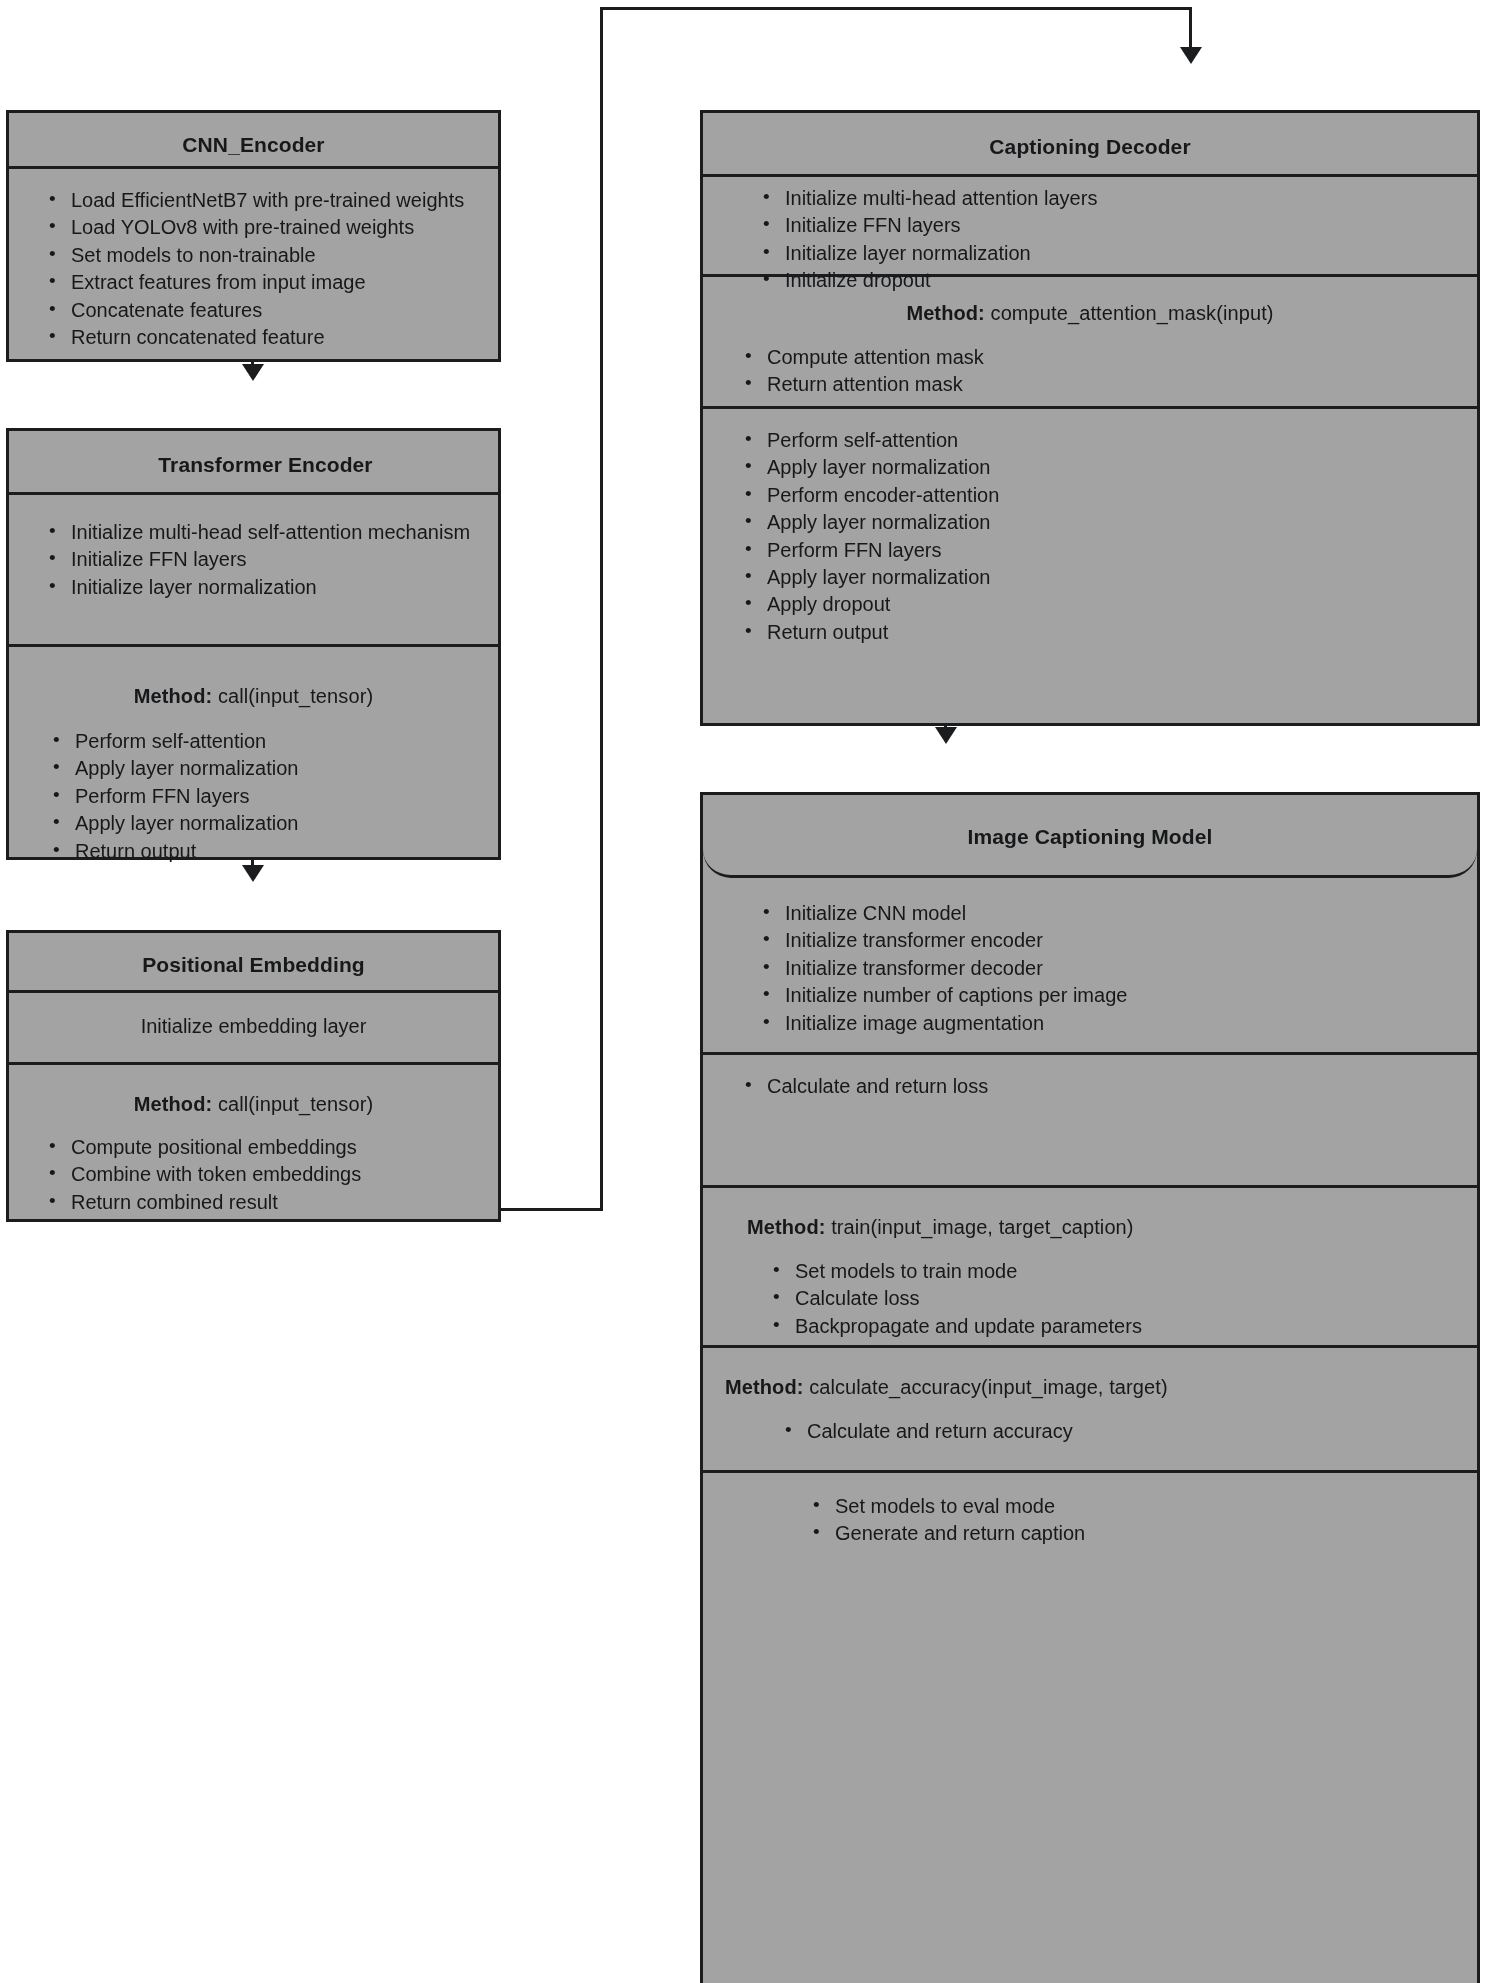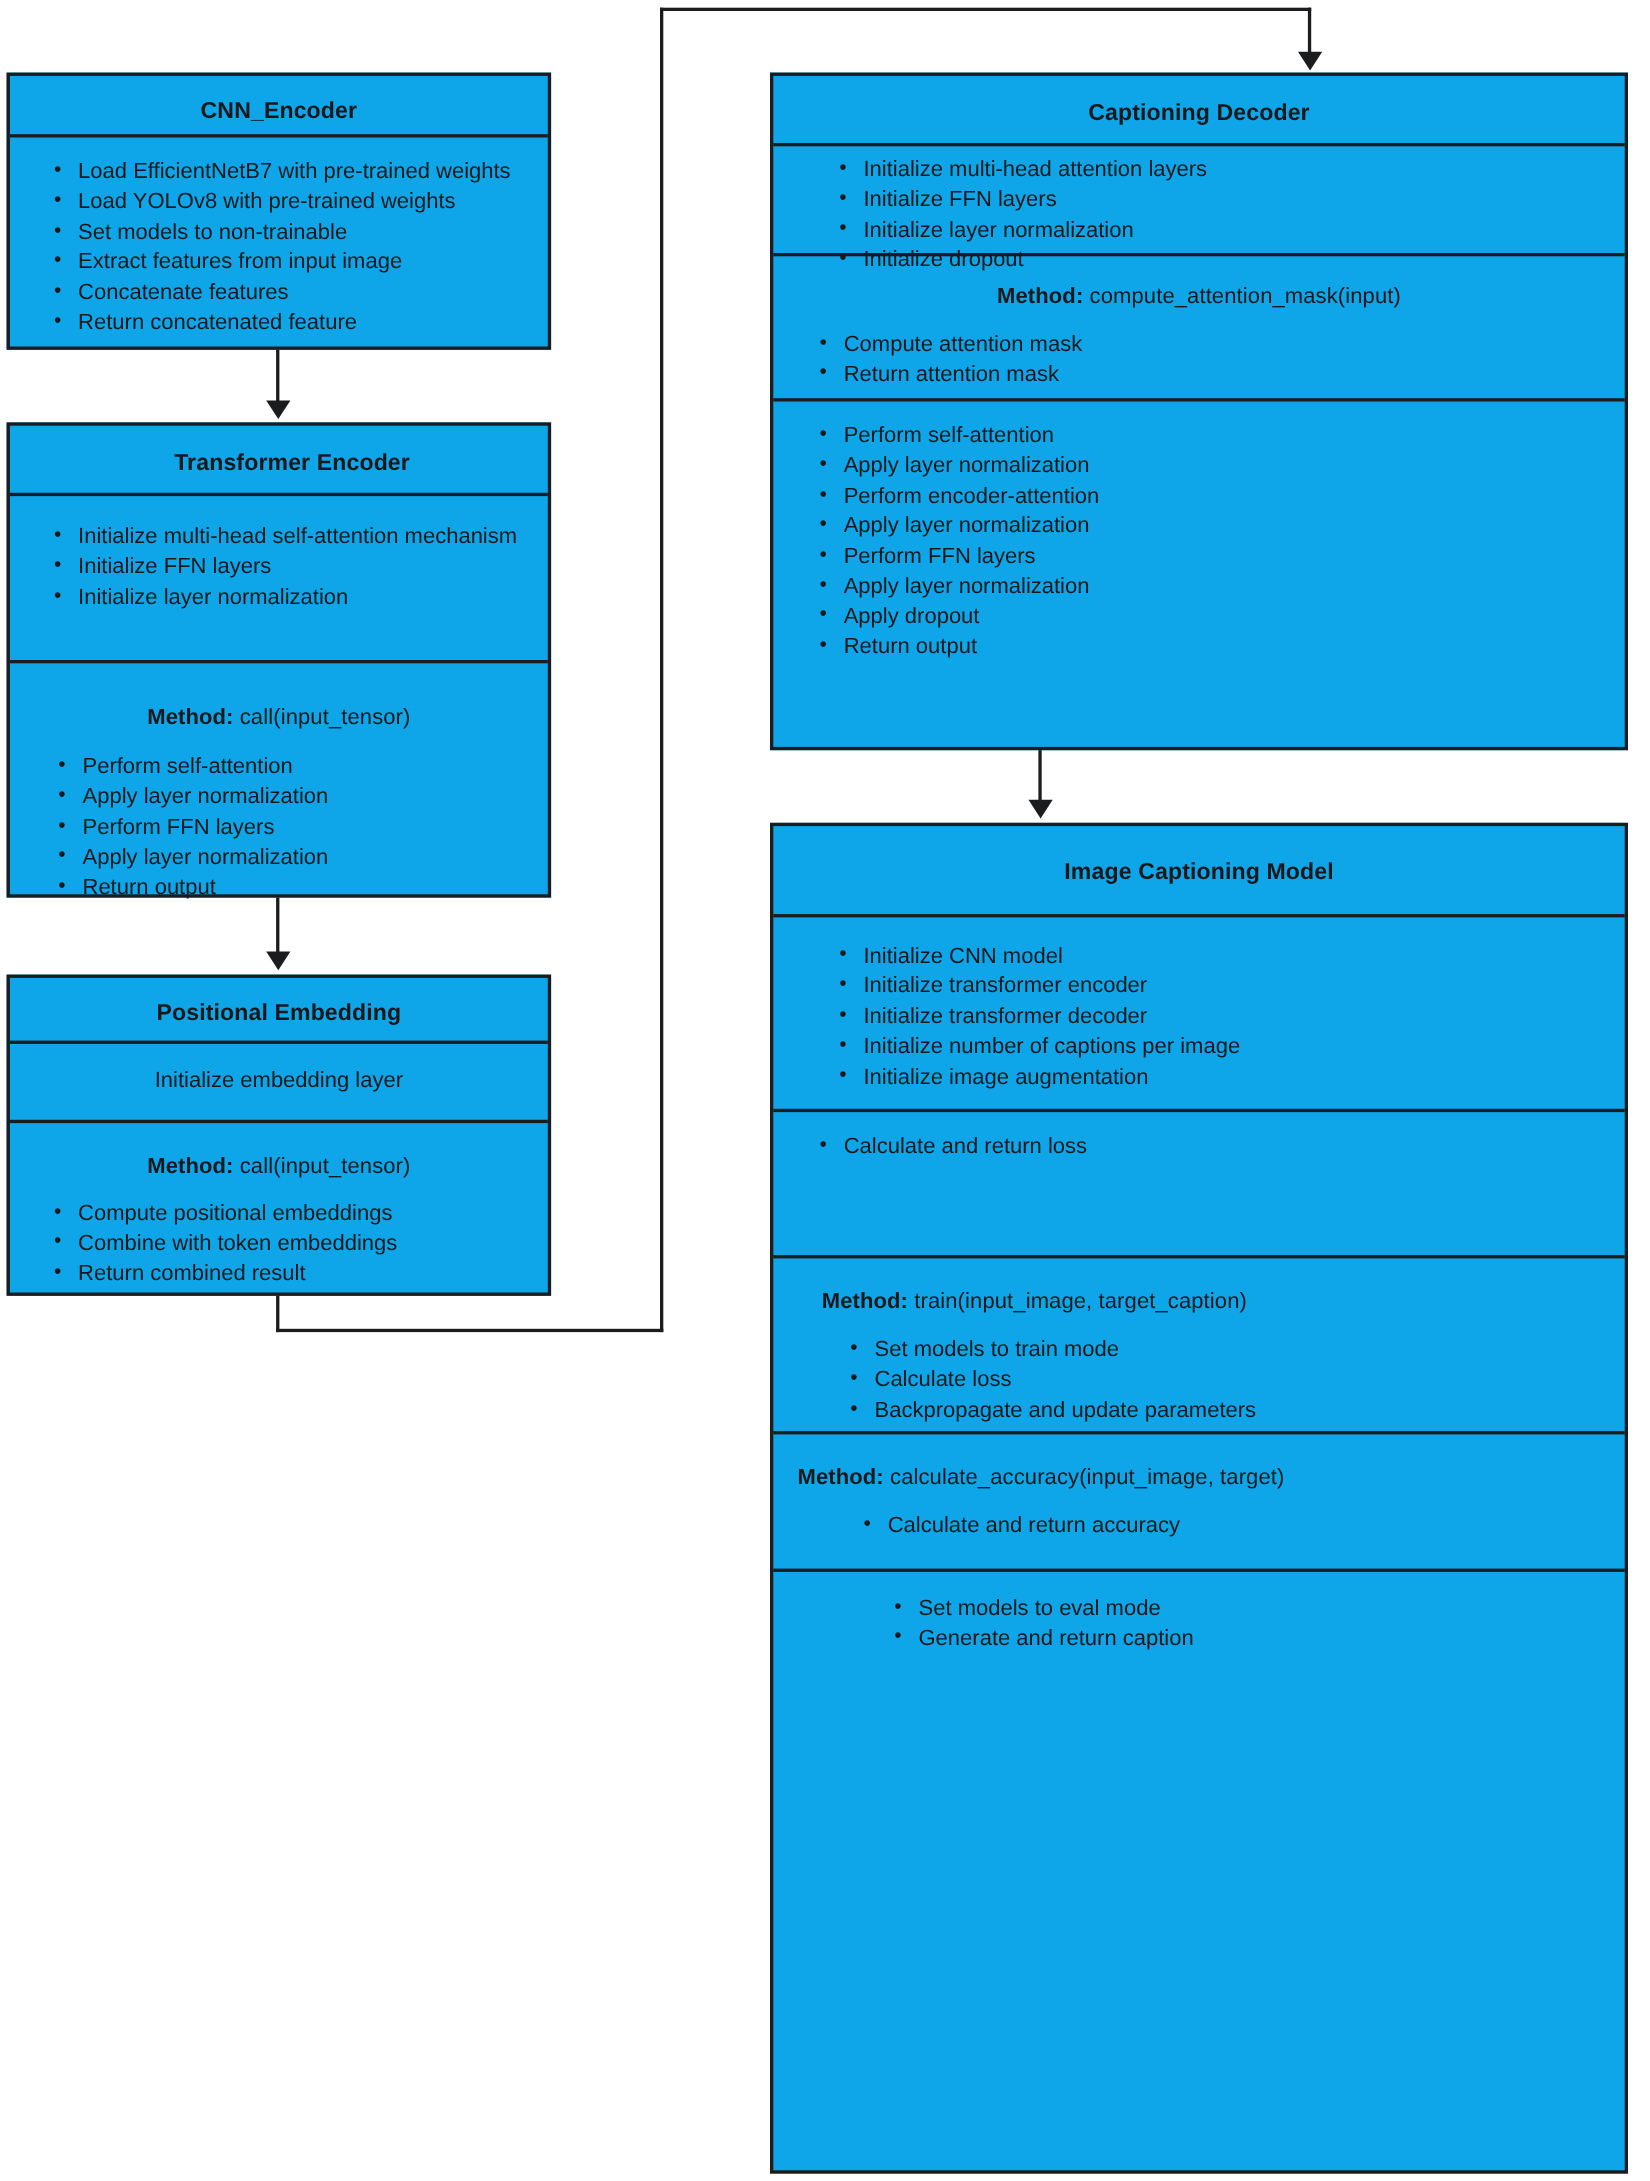--- a/index.html
+++ b/index.html
@@ -21,22 +21,23 @@
     left: 0;
     top: 0;
     width: 1500px;
     height: 1983px;
   }
 
   
   .uml-box {
     position: absolute;
     border: 3px solid #1b1c1e;
-    background: #0ea5e9;
+    background: #a3a3a3;
     box-sizing: border-box;
+    margin-top: 44px;
   }
   .uml-section {
     box-sizing: border-box;
     border-bottom: 3px solid #1b1c1e;
     padding: 0;
   }
   .uml-section:last-child { border-bottom: none; }
 
   .box-title {
     font-weight: bold;
@@ -123,21 +124,21 @@
   #transformer-decoder .s2  { height: 100px; padding: 10px 0 0 0; }
   #transformer-decoder .s2 ul.bullets { margin-left: 60px; }
   #transformer-decoder .s3  { height: 132px; }
   #transformer-decoder .s3 .method-title { padding-top: 25px; }
   #transformer-decoder .s3 ul.bullets { margin: 21px 0 0 42px; }
   #transformer-decoder .s4  { height: 317px; }
   #transformer-decoder .s4 .method-title { padding-top: 29px; }
   #transformer-decoder .s4 ul.bullets { margin: 20px 0 0 42px; }
 
   #image-captioning-model      { left: 700px; top: 748px; width: 780px; height: 1228px; }
-  #image-captioning-model .s1  { height: 83px; }
+  #image-captioning-model .s1  { height: 83px; border-radius: 28px; }
   #image-captioning-model .s1 .box-title { padding-top: 30px; }
   #image-captioning-model .s2  { height: 177px; padding: 24px 0 0 0; }
   #image-captioning-model .s2 ul.bullets { margin-left: 60px; }
   #image-captioning-model .s3  { height: 113px; }
   #image-captioning-model .s3 .method-title { padding-top: 23px; text-align:left; padding-left:44px; }
   #image-captioning-model .s4  { height: 125px; }
   #image-captioning-model .s4 .method-title { padding-top: 28px; text-align:left; padding-left:22px; }
   #image-captioning-model .s4 ul.bullets { margin: 21px 0 0 82px; }
   #image-captioning-model .s3 ul.bullets { margin: 20px 0 0 42px; }
   #image-captioning-model .s5  { height: 160px; }

